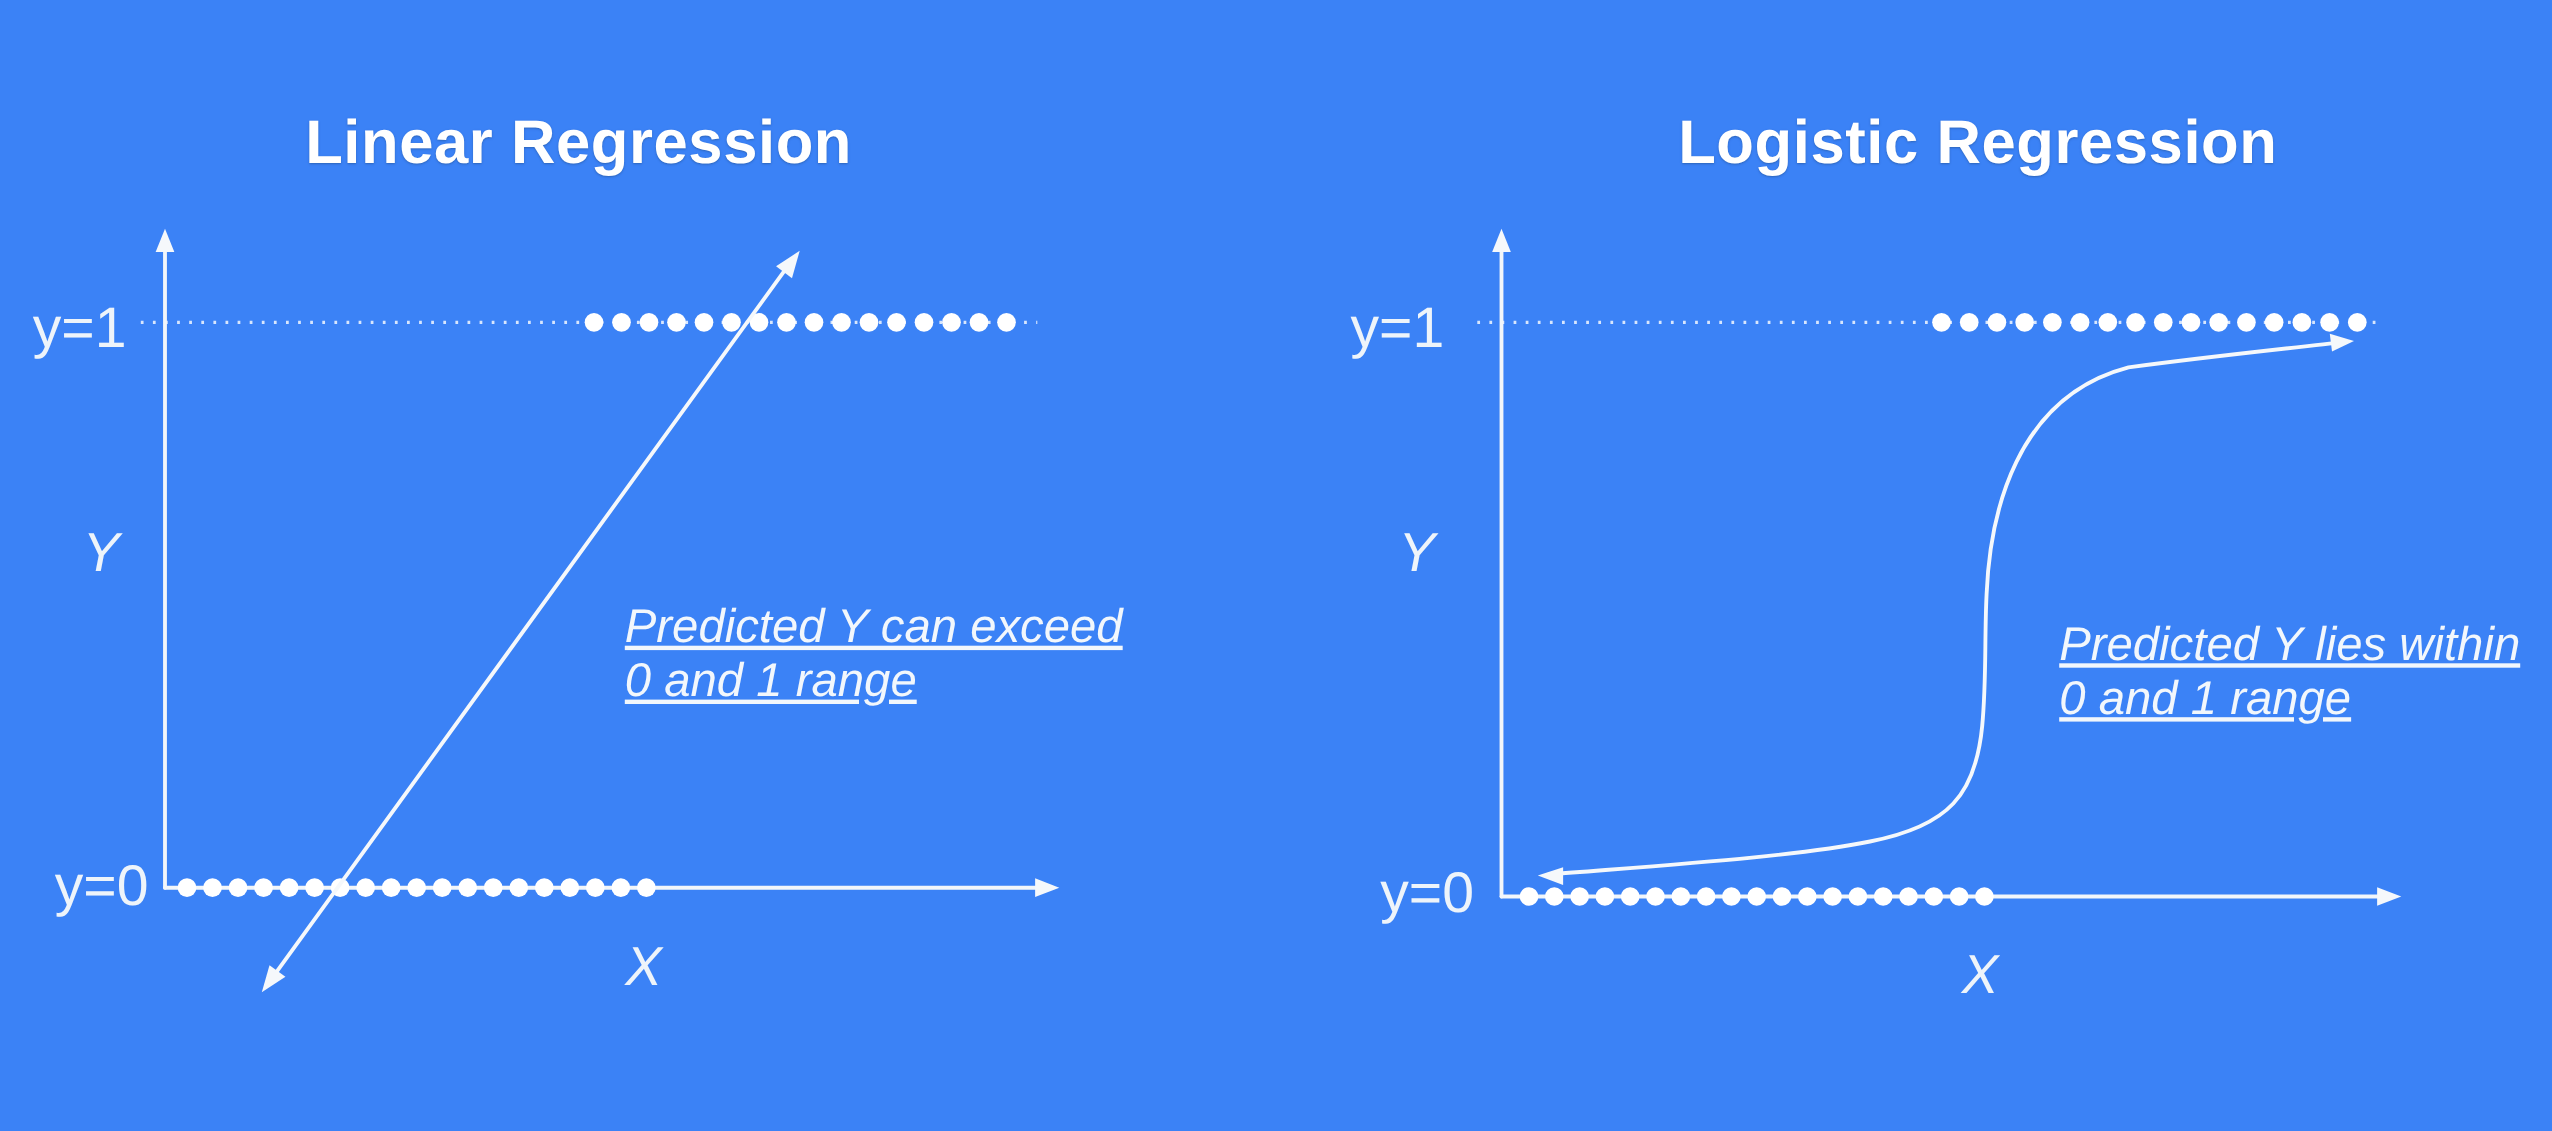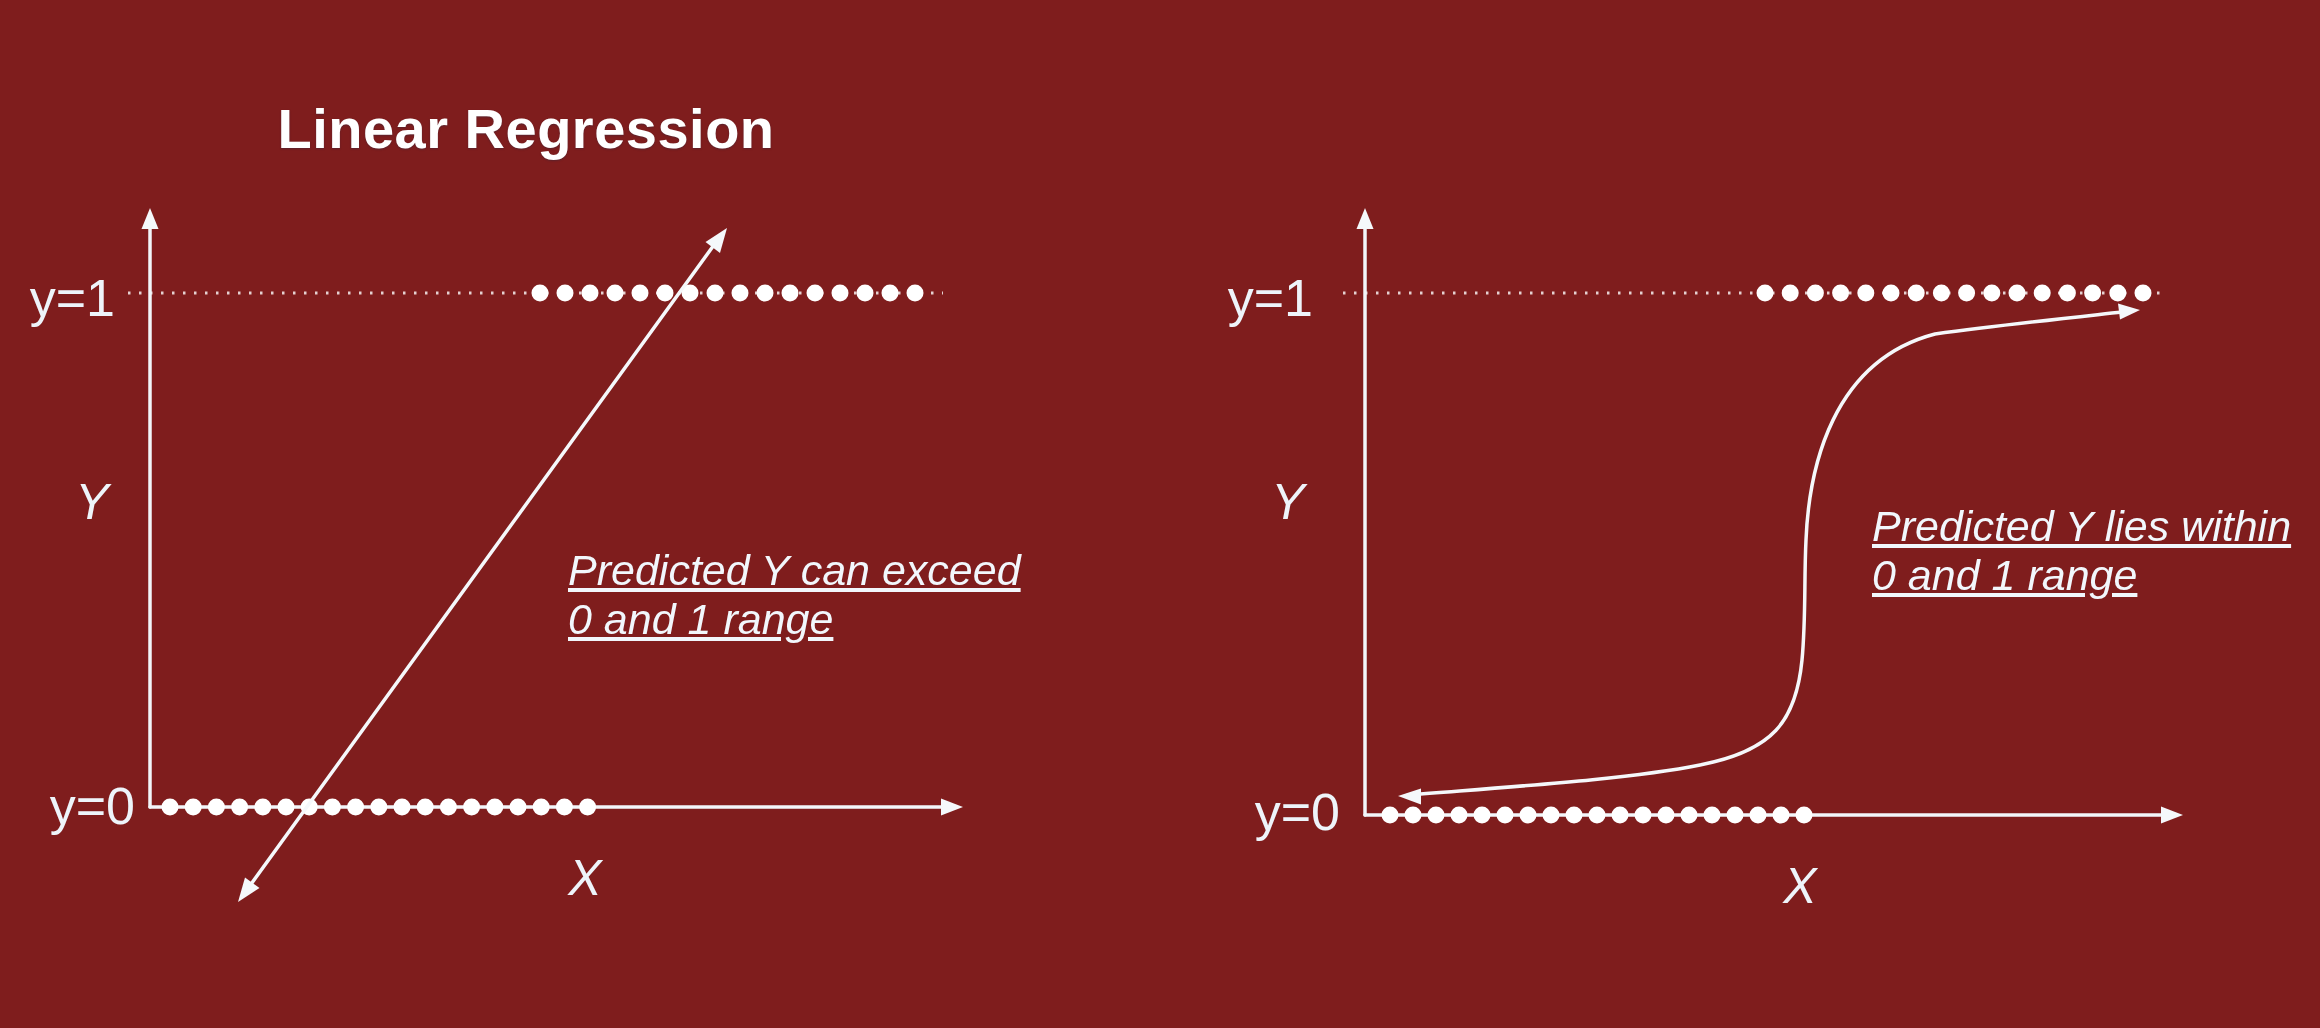--- a/index.html
+++ b/index.html
@@ -1,20 +1,20 @@
 <!DOCTYPE html>
 <html><head>
 <meta charset="utf-8">
 <style>
   html, body { margin: 0; padding: 0; background: #1d4468; }
   .slide {
     position: relative;
     width: 2320px;
     height: 1028px;
-    background: #7f1d1d;
+    background: #3b82f6;
     overflow: hidden;
     font-family: "Liberation Sans", sans-serif;
     color: #f4f8fc;
   }
   .layer { position: absolute; left: 0; top: 0; }
 
   .panel-title {
     position: absolute;
     top: 96px;
     transform: translateX(-50%);
@@ -57,21 +57,21 @@
   .annotation {
     position: absolute;
     font-size: 43px;
     font-style: italic;
     line-height: 49px;
     color: #f2f7fc;
     white-space: nowrap;
     text-decoration: underline;
   }
   .anno-left  { left: 568px;  top: 546px; }
-  .anno-right { left: 1872px; top: 502px; }
+  .anno-right { left: 1872px; top: 562px; }
 
   svg .axis     { stroke: #f2f6fa; stroke-width: 3.5; fill: none; stroke-linecap: round; }
   svg .curve    { stroke: #f5f8fb; stroke-width: 3.5; fill: none; stroke-linecap: round; }
   svg .dotted   { stroke: #ffffff; stroke-width: 3; fill: none; stroke-dasharray: 2.5 8.5; opacity: 0.8; }
   svg .arrowhead{ fill: #f5f8fb; stroke: none; }
   svg .dotrow   { fill: #ffffff; }
 </style>
 </head>
 <body>
 
@@ -186,20 +186,21 @@
                C 1772 751, 1796 722, 1802 660
                C 1806 618, 1804 580, 1806 540
                C 1809 468, 1832 361, 1935 334
                C 2002 325, 2068 318, 2122 312"></path>
       <polygon class="arrowhead" points="1398,796 1421,788.5 1421,804.5"></polygon>
       <polygon class="arrowhead" points="2140,310 2118,303.5 2120,319.5"></polygon>
     </g>
   </svg>
 
   <div class="panel-title title-linear">Linear Regression</div>
+  <div class="panel-title title-logistic">Logistic Regression</div>
 
   <div class="tick-label y1-left">y=1</div>
   <div class="tick-label y0-left">y=0</div>
   <div class="axis-label Y-left">Y</div>
   <div class="axis-label X-left">X</div>
 
   <div class="annotation anno-left">
     <div>Predicted Y can exceed</div>
     <div>0 and 1 range</div>
   </div>

